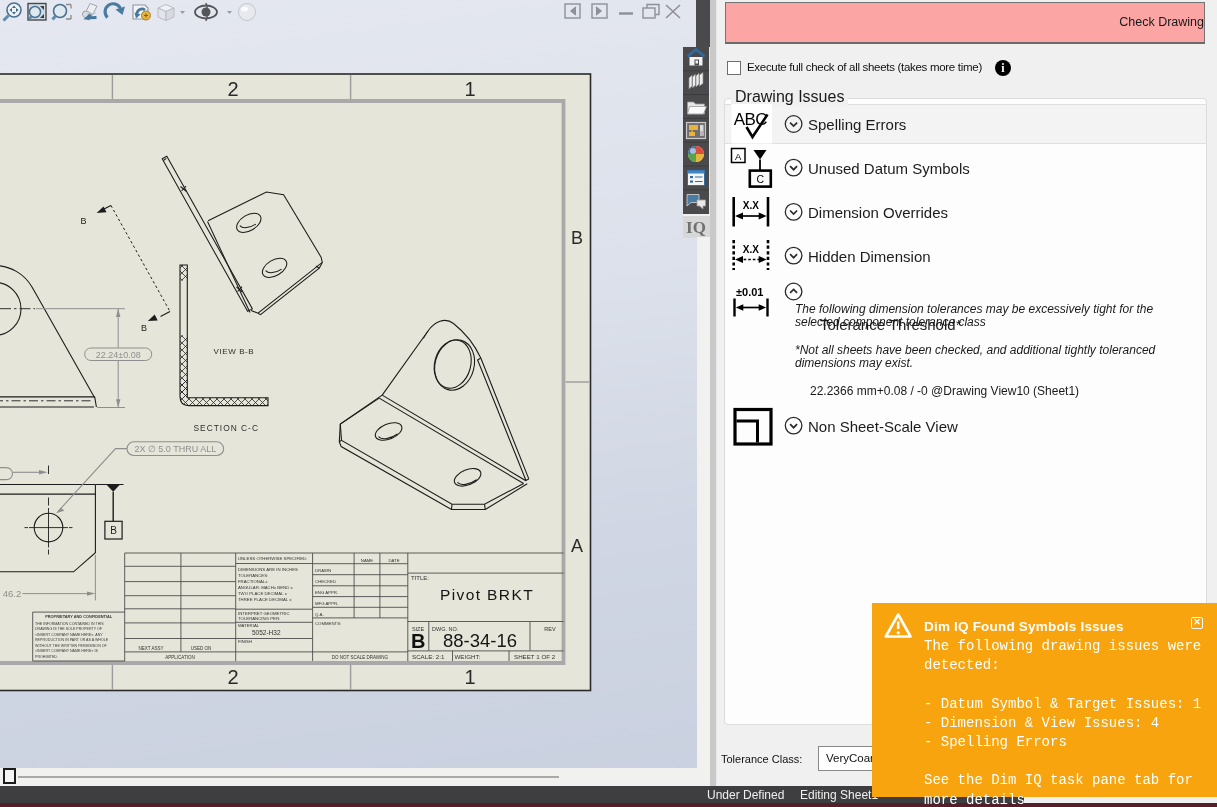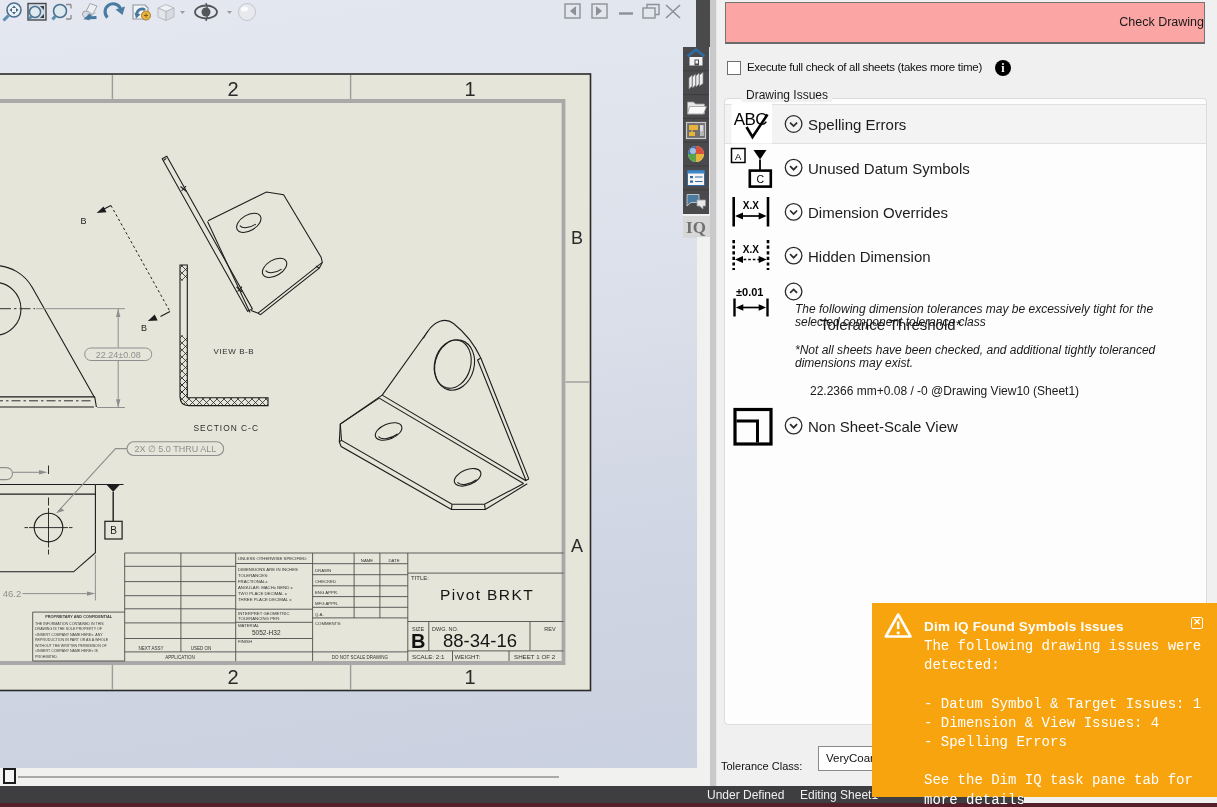--- a/index.html
+++ b/index.html
@@ -9,27 +9,27 @@
   background:linear-gradient(172deg, #e5e8f0 0%, #dce1eb 40%, #d0d6e3 70%, #c9d0df 100%); }
 #gfx { position:absolute; left:0; top:0; }
 #splitter { position:absolute; left:710px; top:0; width:7px; height:786px; background:#c9c9c9; border-right:1px solid #e8e8e8; }
 #taskpane { position:absolute; left:718px; top:0; width:499px; height:786px; background:#f0f0f0; }
 .abs { position:absolute; }
 #checkbtn { left:725px; top:2px; width:480px; height:42px; background:#fca5a5; border:1px solid #747474; border-bottom:2px solid #6a6a6a; color:#1a1a1a; font-size:12.5px; text-align:right; line-height:39px; }
 #cb { left:727px; top:61px; width:14px; height:14px; background:#fff; border:1px solid #6e6e6e; }
 #cblabel { left:747px; top:61px; font-size:11.5px; color:#111; letter-spacing:-0.3px; }
 #infoc { left:995px; top:60px; width:16px; height:16px; background:#000; border-radius:50%; color:#fff; font-size:12px; font-weight:bold; text-align:center; line-height:16px; font-family:"Liberation Serif",serif; }
 #grpbox { left:724px; top:98px; width:483px; height:627px; border:1px solid #dcdcdc; border-radius:4px; background:#fdfdfd; }
-#grplabel { left:731px; top:88px; font-size:12px; color:#1a1a1a; background:#f0f0f0; padding:0 4px;margin-left:11px; }
+#grplabel { left:731px; top:88px; font-size:16px; color:#1a1a1a; background:#f0f0f0; padding:0 4px; }
 #row1sel { left:725px; top:104px; width:481px; height:40px; background:#f3f3f3; border-top:1px solid #e0e0e0; border-bottom:1px solid #e0e0e0; }
 .rowlabel { font-size:15px; color:#1c1c1c; }
 #tolit1 { left:795px; top:303px; width:365px; font-size:12px; font-style:italic; color:#1a1a1a; line-height:13.2px; }
 #tolit2 { left:795px; top:344px; width:365px; font-size:12px; font-style:italic; color:#1a1a1a; line-height:13.2px; }
 #tolval { left:810px; top:384px; font-size:12px; color:#1a1a1a; }
-#tclabel { left:721px; top:753px; font-size:11px; color:#111;margin-top:7px; }
+#tclabel { left:721px; top:753px; font-size:11px; color:#111; }
 #tcdrop { left:818px; top:746px; width:62px; height:25px; background:#fff; border:1px solid #8a8a8a; font-size:11.5px; color:#111; line-height:23px; padding-left:7px; }
 #hscroll { left:0; top:768px; width:710px; height:18px; background:#f1f1f0; }
 #hthumb { left:18px; top:776px; width:541px; height:2px; background:#a9a9a9; }
 #hgrip { left:3px; top:768px; width:13px; height:16px; background:#f5f5f5; border:2px solid #1c1c1c; }
 #vscroll { left:697px; top:237px; width:13px; height:531px; background:#f1f1f0; }
 #vdark { left:696px; top:0px; width:14px; height:47px; background:#4a4a4c; }
 #statusbar { left:0; top:786px; width:1024px; height:17px; background:#3e3e40; color:#efefef; font-size:12px; }
 #maroon { left:0; top:803px; width:1217px; height:4px; background:#541f28; }
 #toast { left:872px; top:603px; width:345px; height:194px; background:#f8a40e; color:#fff; }
 #toasttitle { left:924px; top:619px; font-size:13.5px; font-weight:bold; color:#fff; letter-spacing:0.2px; }

